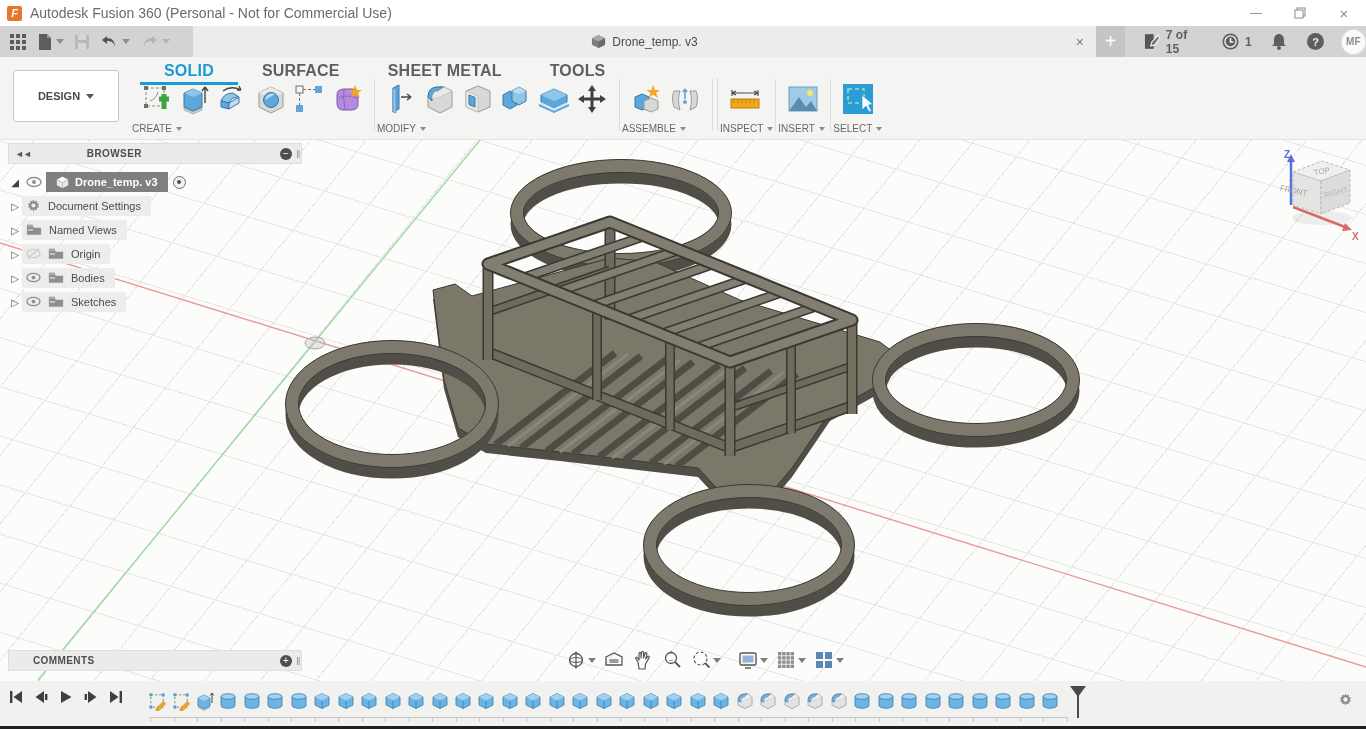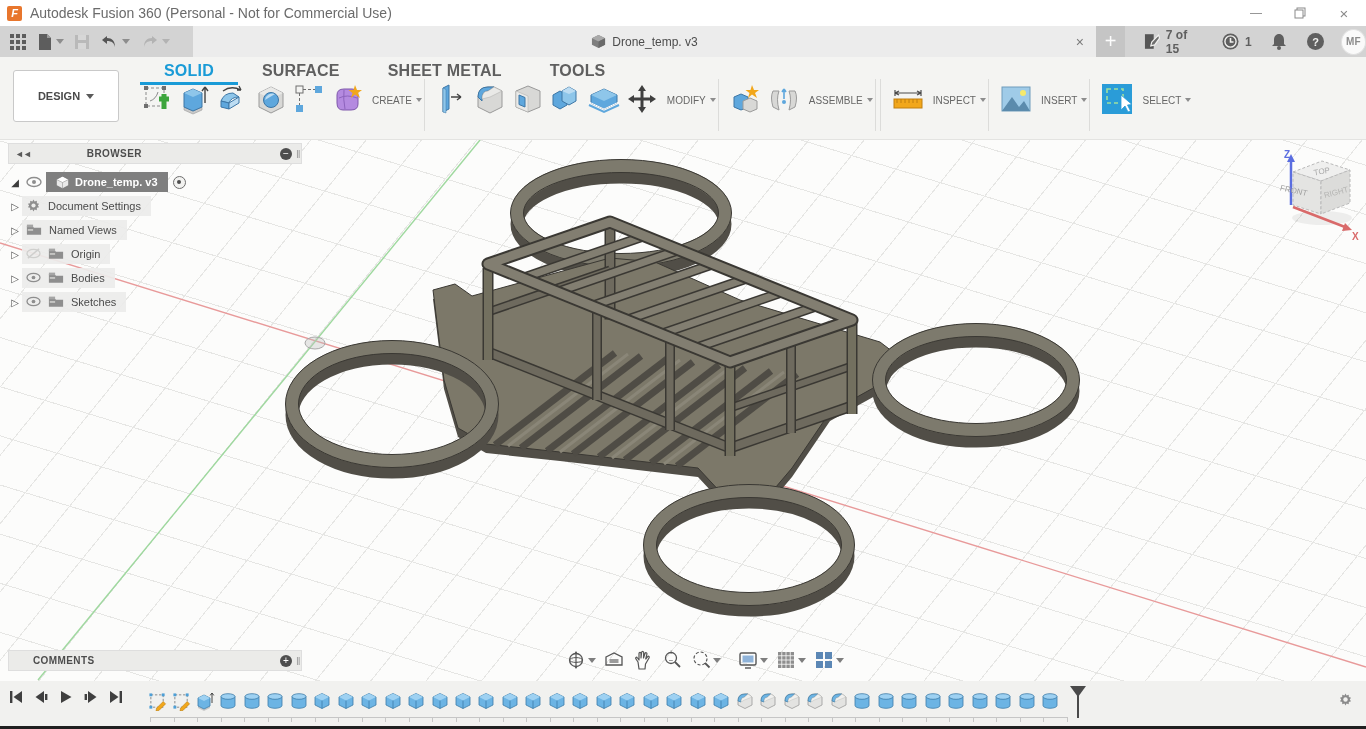--- a/index.html
+++ b/index.html
@@ -26,21 +26,21 @@
   .tb-ico { display:flex; align-items:center; gap:5px; margin-left:18px; color:#5f5f5f; font-size:12px; font-weight:bold; }
   .avatar { width:26px; height:26px; border-radius:50%; background:#fafafa; color:#8c8c8c; font-size:10px; font-weight:bold; display:flex; align-items:center; justify-content:center; margin-left:16px; border:1px solid #e0e0e0; }
 
   
   .ribbon { position:absolute; left:0; top:57px; width:100%; height:83px; background:#f4f4f2; border-bottom:1px solid #e3e3e1; }
   .design-btn { position:absolute; left:13px; top:13px; width:106px; height:52px; background:#fff; border:1px solid #c9c9c9; border-radius:3px; display:flex; align-items:center; justify-content:center; font-size:11px; color:#4a4a4a; font-weight:bold; gap:5px; }
   .rtabs { position:absolute; left:140px; top:2px; display:flex; gap:0; }
   .rtab { font-size:16px; font-weight:bold; color:#5f5f5f; padding:3px 24px 5px 24px; letter-spacing:.2px; }
   .rtab.active { color:#1a9bd7; border-bottom:3px solid #1a9bd7; padding-bottom:2px; }
   .ribbon-body { position:absolute; left:132px; top:20px; right:0; height:62px; display:flex; align-items:flex-start; }
-  .rgroup { display:flex; flex-direction:row; align-items:center; }
+  .rgroup { display:flex; flex-direction:column; align-items:flex-start; }
   .rgroup .icons { display:flex; align-items:center; height:44px; gap:4px; padding:0 8px; }
   .rgroup .glabel { font-size:10px; color:#666; display:flex; align-items:center; gap:3px; margin-top:2px; }
   .glabel .caret { border-left-width:3px; border-right-width:3px; border-top-width:4px; }
   .rdiv { width:1px; height:52px; background:#dcdcda; margin:2px 2px 0 2px; }
   .ricon { width:34px; height:38px; display:flex; align-items:center; justify-content:center; }
 
   
   .viewport { position:absolute; left:0; top:140px; width:1366px; height:541px; background-color:#fcfcfb;
     background-image:
       repeating-linear-gradient(17deg,  transparent 0px, transparent 46px, #e6e6e4 46px, #e6e6e4 47px),

